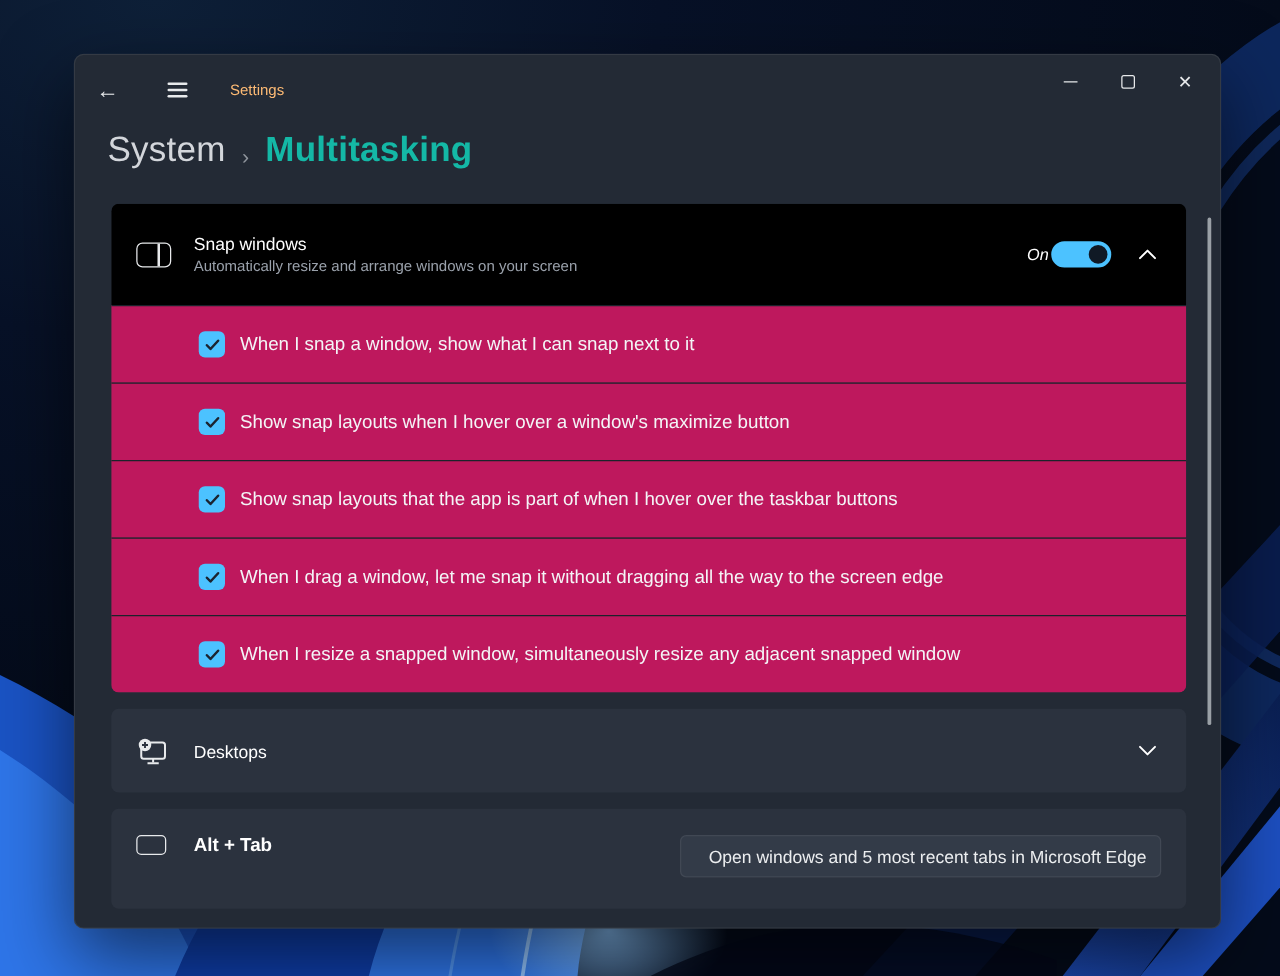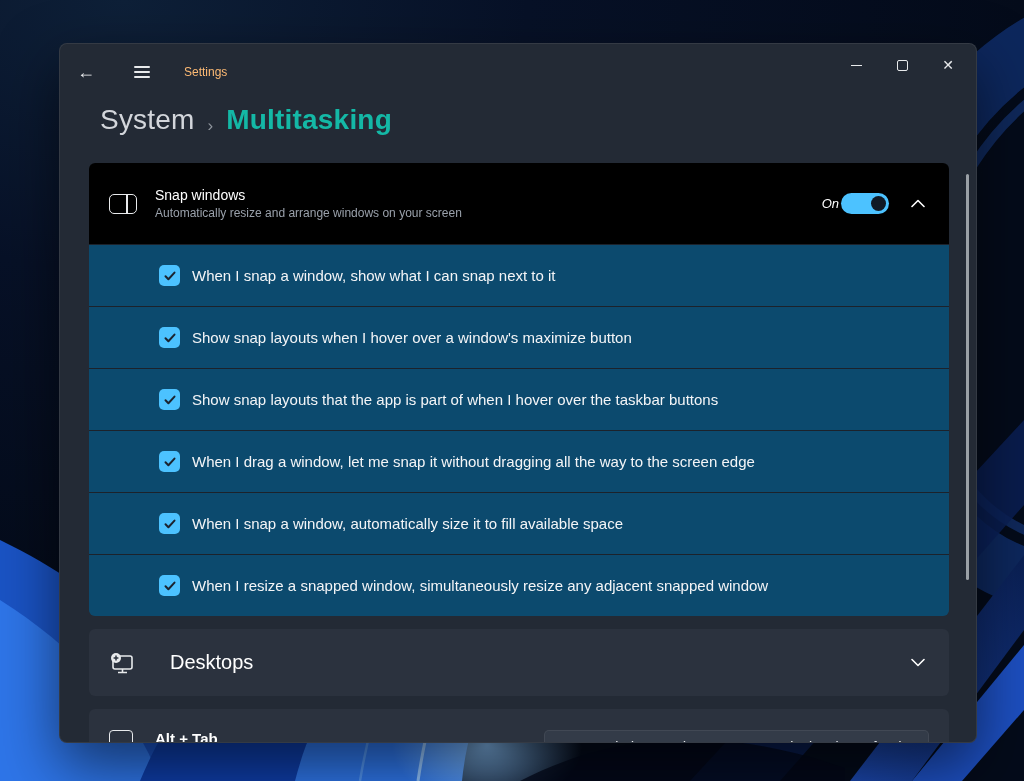--- a/index.html
+++ b/index.html
@@ -35,21 +35,21 @@
   .menu-btn { margin-left: 20px; flex-direction: column; gap: 3px; }
   .menu-btn i { display: block; width: 16px; height: 2px; background: #e8eaec; border-radius: 1px; }
   .app-title { margin-left: 24px; font-size: 12px; color: #fdba74; }
   .caption-btns { position: absolute; top: 0; right: 5px; height: 42px; display: flex; }
   .cap-btn { width: 46px; height: 42px; display: flex; align-items: center; justify-content: center; color: #e8eaec; }
   .cap-btn .min-line { width: 11px; height: 1px; background: #e8eaec; }
   .cap-btn .max-box { width: 11px; height: 11px; border: 1px solid #e8eaec; border-radius: 2px; }
   .cap-btn.close { font-size: 14px; }
 
   
-  .breadcrumb { position: absolute; left: 40px; top: 60px; display: flex; align-items: flex-end; }
+  .breadcrumb { position: absolute; left: 26px; top: 60px; display: flex; align-items: flex-end; }
   .crumb-parent { font-size: 28px; font-weight: 300; color: #d3d6db; letter-spacing: .2px; }
   .crumb-sep { font-size: 17px; color: #8f959d; margin: 3px 13px 0 13px; }
   .crumb-current { font-size: 28px; font-weight: 700; color: #14b8a6; letter-spacing: .2px; }
 
   
   .content { position: absolute; left: 29px; top: 119px; width: 860px; }
 
   .card { background: #2b323e; border-radius: 6px; overflow: hidden; }
 
   
@@ -59,27 +59,27 @@
   .snap-icon::after { content: ""; position: absolute; top: 0; bottom: 0; left: 62%; width: 1.6px; background: #e8eaec; }
   .header-text { flex: 1; min-width: 0; margin-left: 2px; }
   .header-title { font-size: 14px; color: #ffffff; }
   .header-sub { font-size: 12px; color: #9aa1ab; margin-top: 3px; }
   .header-controls { display: flex; align-items: center; flex: none; }
   .toggle-label { font-size: 13px; color: #ffffff; margin-right: 2px; font-style: italic; }
   .toggle { width: 48px; height: 21px; border-radius: 11px; background: #4cc2ff; position: relative; }
   .toggle .knob { position: absolute; top: 3px; right: 3.5px; width: 15px; height: 15px; border-radius: 50%; background: #101925; }
   .chev { margin-left: 22px; display: flex; align-items: center; }
 
-  .sub-row { height: 62px; display: flex; align-items: center; background: #0c4a6e; border-top: 1px solid #1c222b; padding-left: 70px; }
+  .sub-row { height: 62px; display: flex; align-items: center; background: #be185d; border-top: 1px solid #1c222b; padding-left: 70px; }
   .checkbox { width: 21px; height: 21px; border-radius: 5px; background: #4cc2ff; display: flex; align-items: center; justify-content: center; flex: none; }
   .cb-label { font-size: 15px; color: #f4f5f7; margin-left: 12px; }
 
   
   .simple-card { margin-top: 13px; height: 67px; display: flex; align-items: center; padding: 0 24px 0 20px; }
-  .simple-title { flex: 1; font-size: 20px; color: #ffffff; margin-left: 17px; }
+  .simple-title { flex: 1; font-size: 14px; color: #ffffff; margin-left: 2px; }
 
   .monitor-plus { position: relative; width: 26px; height: 24px; }
 
   
   .alttab-card { margin-top: 13px; height: 80px; position: relative; }
   .alttab-icon-wrap { position: absolute; left: 20px; top: 21px; }
   .alttab-icon { width: 24px; height: 16px; border: 1.6px solid #e8eaec; border-radius: 4px; }
   .alttab-title { position: absolute; left: 66px; top: 21px; font-size: 15px; color: #ffffff; font-weight: bold; }
   .dropdown { position: absolute; left: 455px; top: 21px; width: 385px; height: 34px;
     background: #333b48; border: 1px solid rgba(255,255,255,0.07); border-radius: 5px;
@@ -218,28 +218,20 @@
               </svg>
             </span>
           <span class="cb-label">When I drag a window, let me snap it without dragging all the way to the screen edge</span>
         </div>
         <div class="sub-row">
           <span class="checkbox">
               <svg width="12" height="10" viewBox="0 0 12 10">
                 <path d="M1.5 5.2 L4.4 8.2 L10.5 1.6" fill="none" stroke="#1b2430" stroke-width="2" stroke-linecap="round" stroke-linejoin="round"></path>
               </svg>
             </span>
-          <span class="cb-label">When I snap a window, automatically size it to fill available space</span>
-        </div>
-        <div class="sub-row">
-          <span class="checkbox">
-              <svg width="12" height="10" viewBox="0 0 12 10">
-                <path d="M1.5 5.2 L4.4 8.2 L10.5 1.6" fill="none" stroke="#1b2430" stroke-width="2" stroke-linecap="round" stroke-linejoin="round"></path>
-              </svg>
-            </span>
           <span class="cb-label">When I resize a snapped window, simultaneously resize any adjacent snapped window</span>
         </div>
       </div>
 
       <div class="card simple-card">
         <div class="setting-icon">
           <svg class="monitor-plus" width="26" height="24" viewBox="0 0 26 24">
             <rect x="4" y="5" width="19" height="13" rx="2" fill="none" stroke="#e8eaec" stroke-width="1.6"></rect>
             <line x1="13.5" y1="18" x2="13.5" y2="21" stroke="#e8eaec" stroke-width="1.6"></line>
             <line x1="9" y1="21.5" x2="18" y2="21.5" stroke="#e8eaec" stroke-width="1.6"></line>

